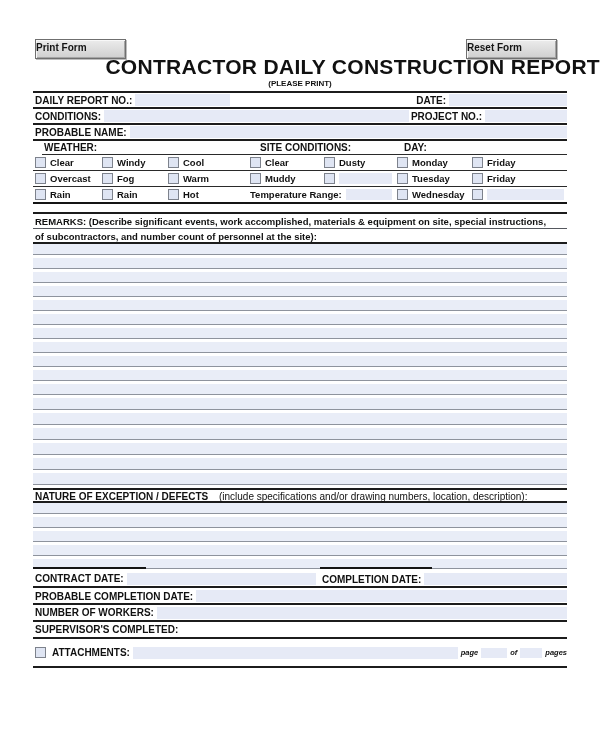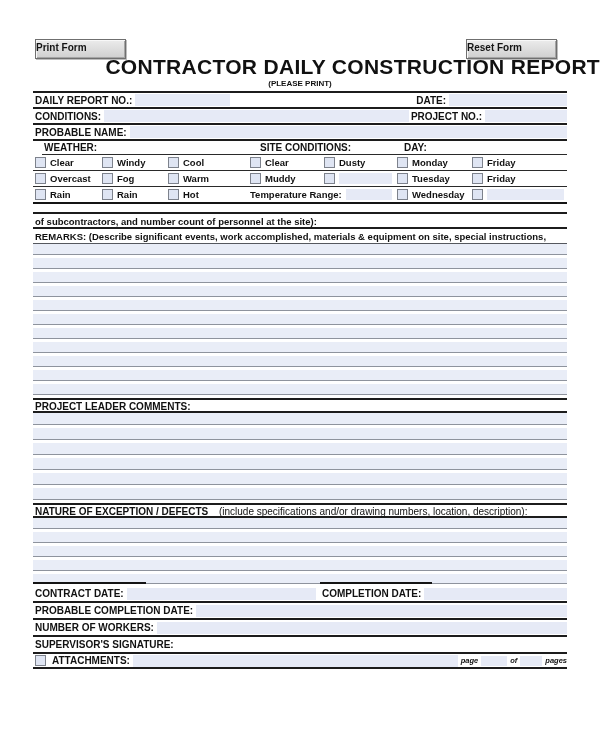--- a/index.html
+++ b/index.html
@@ -88,21 +88,21 @@
   .seg { position:absolute; bottom:-1px; height:0; border-bottom:2px solid #141414; }
   .seg.a { left:0; width:113px; }
   .seg.b { left:287px; width:112px; }
   
   .brow {
     display:flex; align-items:center; height:17px;
     border-bottom:2px solid #1c1c1c; font-size:10px; font-weight:bold;
     box-sizing:border-box;
   }
   .bleft { display:flex; align-items:center; width:287px; box-sizing:border-box; }
-  .bright { display:flex; align-items:center; flex:1; box-sizing:border-box; }
+  .bright { display:flex; align-items:flex-end; flex:1; box-sizing:border-box; }
   .pgword { font-size:7.5px; font-weight:bold; font-style:italic; padding:0 3px; }
   .pgfld { width:26px; height:10px; background:#e6eaf6; }
 </style>
 </head>
 <body>
 
 <div class="page">
 
   <div class="btn print">Print Form</div>
   <div class="btn reset">Reset Form</div>
@@ -223,38 +223,37 @@
       </div>
       <div class="cell" style="flex:1">
         <span class="cb"></span>
         <span class="cellfld"></span>
       </div>
     </div>
 
     <div class="gap"></div>
 
     <div class="sechead2">
+      <div class="remline">REMARKS: (Describe significant events, work accomplished, materials &amp; equipment on site, special instructions,</div>
       <div class="remline lastrem">of subcontractors, and number count of personnel at the site):</div>
-      <div class="remline">REMARKS: (Describe significant events, work accomplished, materials &amp; equipment on site, special instructions,</div>
     </div>
     <div>
       <div class="rline"></div>
       <div class="rline"></div>
       <div class="rline"></div>
       <div class="rline"></div>
       <div class="rline"></div>
       <div class="rline"></div>
       <div class="rline"></div>
       <div class="rline"></div>
       <div class="rline"></div>
       <div class="rline"></div>
       <div class="rline"></div>
     </div>
 
-    <div class="shead">PROJECT LEADER COMMENTS:</div>
     <div>
       <div class="rline" style="height:11px"></div>
       <div class="rline" style="height:11px"></div>
       <div class="rline" style="height:11px"></div>
       <div class="rline" style="height:11px"></div>
       <div class="rline" style="height:11px"></div>
       <div class="rline" style="height:11px"></div>
     </div>
 
     <div class="shead">
@@ -288,25 +287,25 @@
         <span class="fld grow"></span>
       </div>
     </div>
 
     <div class="brow">
       <span class="lbl">NUMBER OF WORKERS:</span>
       <span class="fld grow"></span>
     </div>
 
     <div class="brow">
-      <span class="lbl">SUPERVISOR'S SIGNATURE:</span>
+      <span class="lbl">SUPERVISOR'S COMPLETED:</span>
       <span class="grow" style="height:12px"></span>
     </div>
 
-    <div class="brow" style="height:15px">
+    <div class="brow" style="height:29px">
       <span class="cb" style="margin-left:2px"></span>
       <span class="lbl">ATTACHMENTS:</span>
       <span class="fld grow"></span>
       <span class="pgword">page</span>
       <span class="pgfld"></span>
       <span class="pgword">of</span>
       <span class="pgfld" style="width:22px"></span>
       <span class="pgword" style="padding-right:0">pages</span>
     </div>
 

